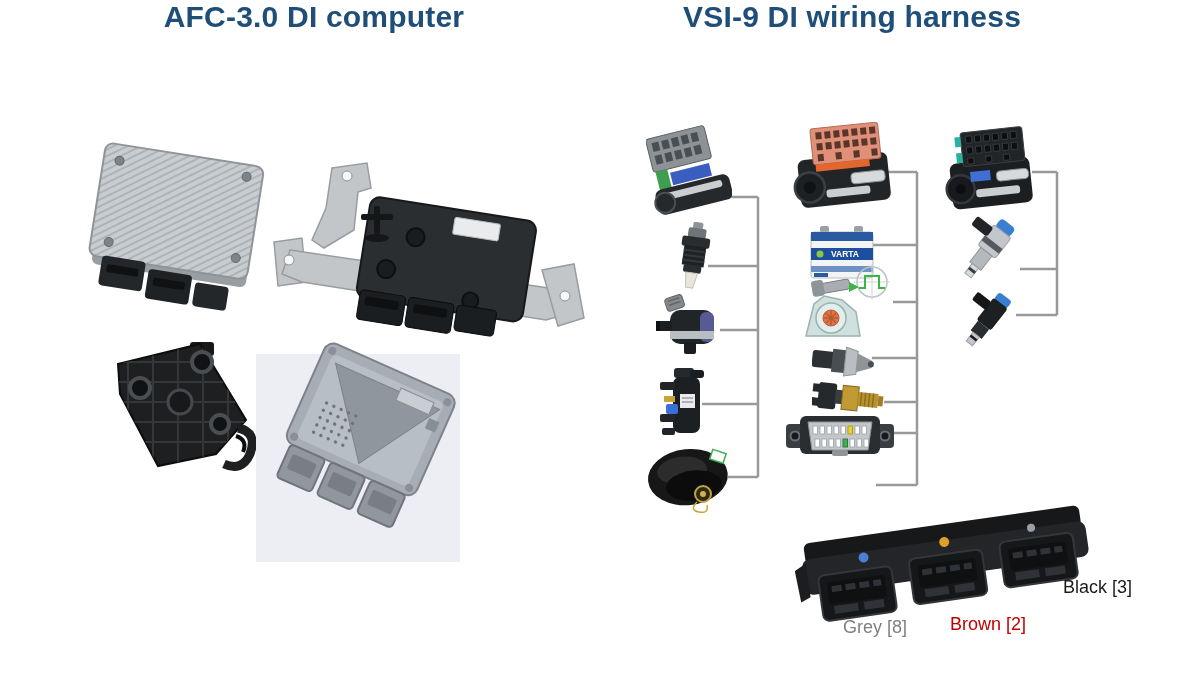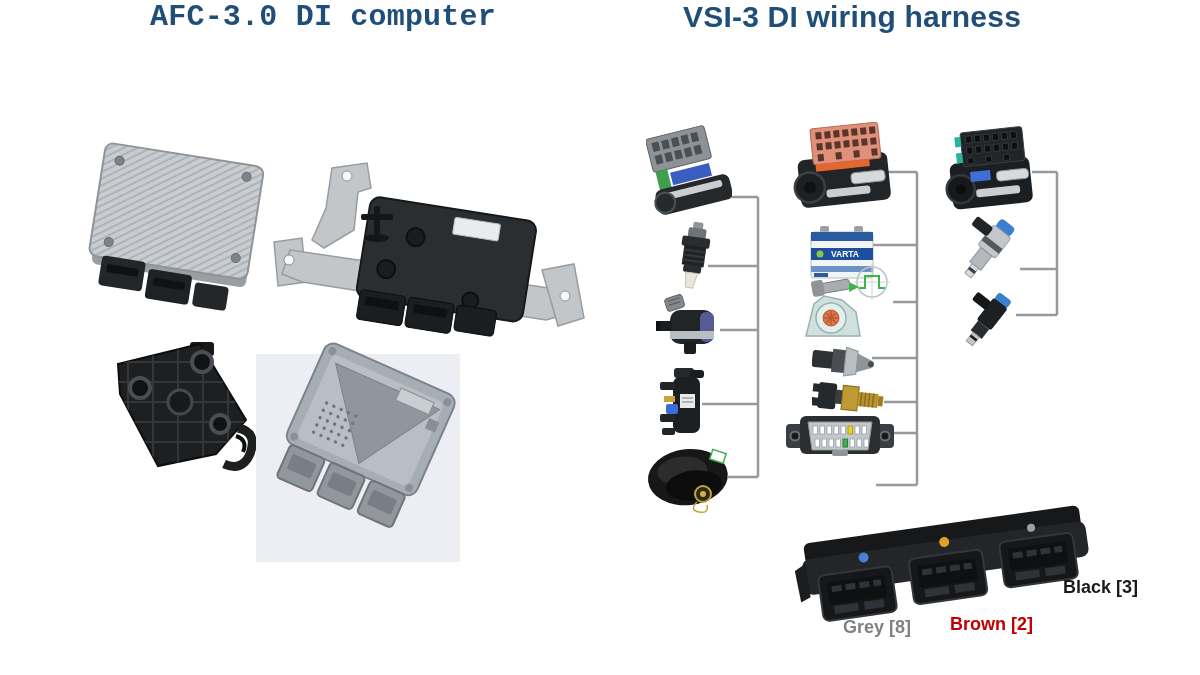--- a/index.html
+++ b/index.html
@@ -3,32 +3,32 @@
 <meta charset="utf-8">
 <style>
   html,body{margin:0;padding:0;background:#ffffff;}
   .stage{position:relative;width:1200px;height:675px;background:#ffffff;overflow:hidden;
          font-family:"Liberation Sans",sans-serif;}
   .title{position:absolute;font-weight:bold;font-size:30px;color:#1f4e79;text-align:center;
          letter-spacing:.2px;white-space:nowrap;}
   .comp{position:absolute;}
   .comp svg{display:block;width:100%;height:100%;}
   .lines{position:absolute;left:0;top:0;width:1200px;height:675px;}
-  .lbl{position:absolute;font-weight:bold;font-size:18px;white-space:nowrap;}
+  .lbl{position:absolute;font-weight:normal;font-size:18px;white-space:nowrap;}
   .lbl-grey{color:#808080;}
   .lbl-brown{color:#c00000;}
   .lbl-black{color:#1a1a1a;}
 </style>
 </head>
 <body>
 
 <div class="stage">
 
-  <div class="title" style="left:17px;top:40;width:612px;font-family:Liberation Mono, monospace;">AFC-3.0 DI computer</div>
-  <div class="title" style="left:622px;top:46;width:460px;">VSI-3 DI wiring harness</div>
+  <div class="title" style="left:8px;top:40;width:612px;">AFC-3.0 DI computer</div>
+  <div class="title" style="left:622px;top:46;width:460px;">VSI-9 DI wiring harness</div>
 
   <svg class="lines" viewBox="0 0 1200 675">
     <g stroke="#97999b" stroke-width="2.5" fill="none">
 
       <path d="M722 197 H758 M708 266 H758 M720 330 H758 M702 404 H758 M728 477 H758 M758 197 V477"></path>
 
       <path d="M888 172 H917 M870 245 H917 M893 302 H917 M872 358 H917 M884 402 H917 M890 433 H917 M876 485 H917 M917 172 V485"></path>
 
       <path d="M1032 172 H1057 M1020 269 H1057 M1016 315 H1057 M1057 172 V315"></path>
     </g>

